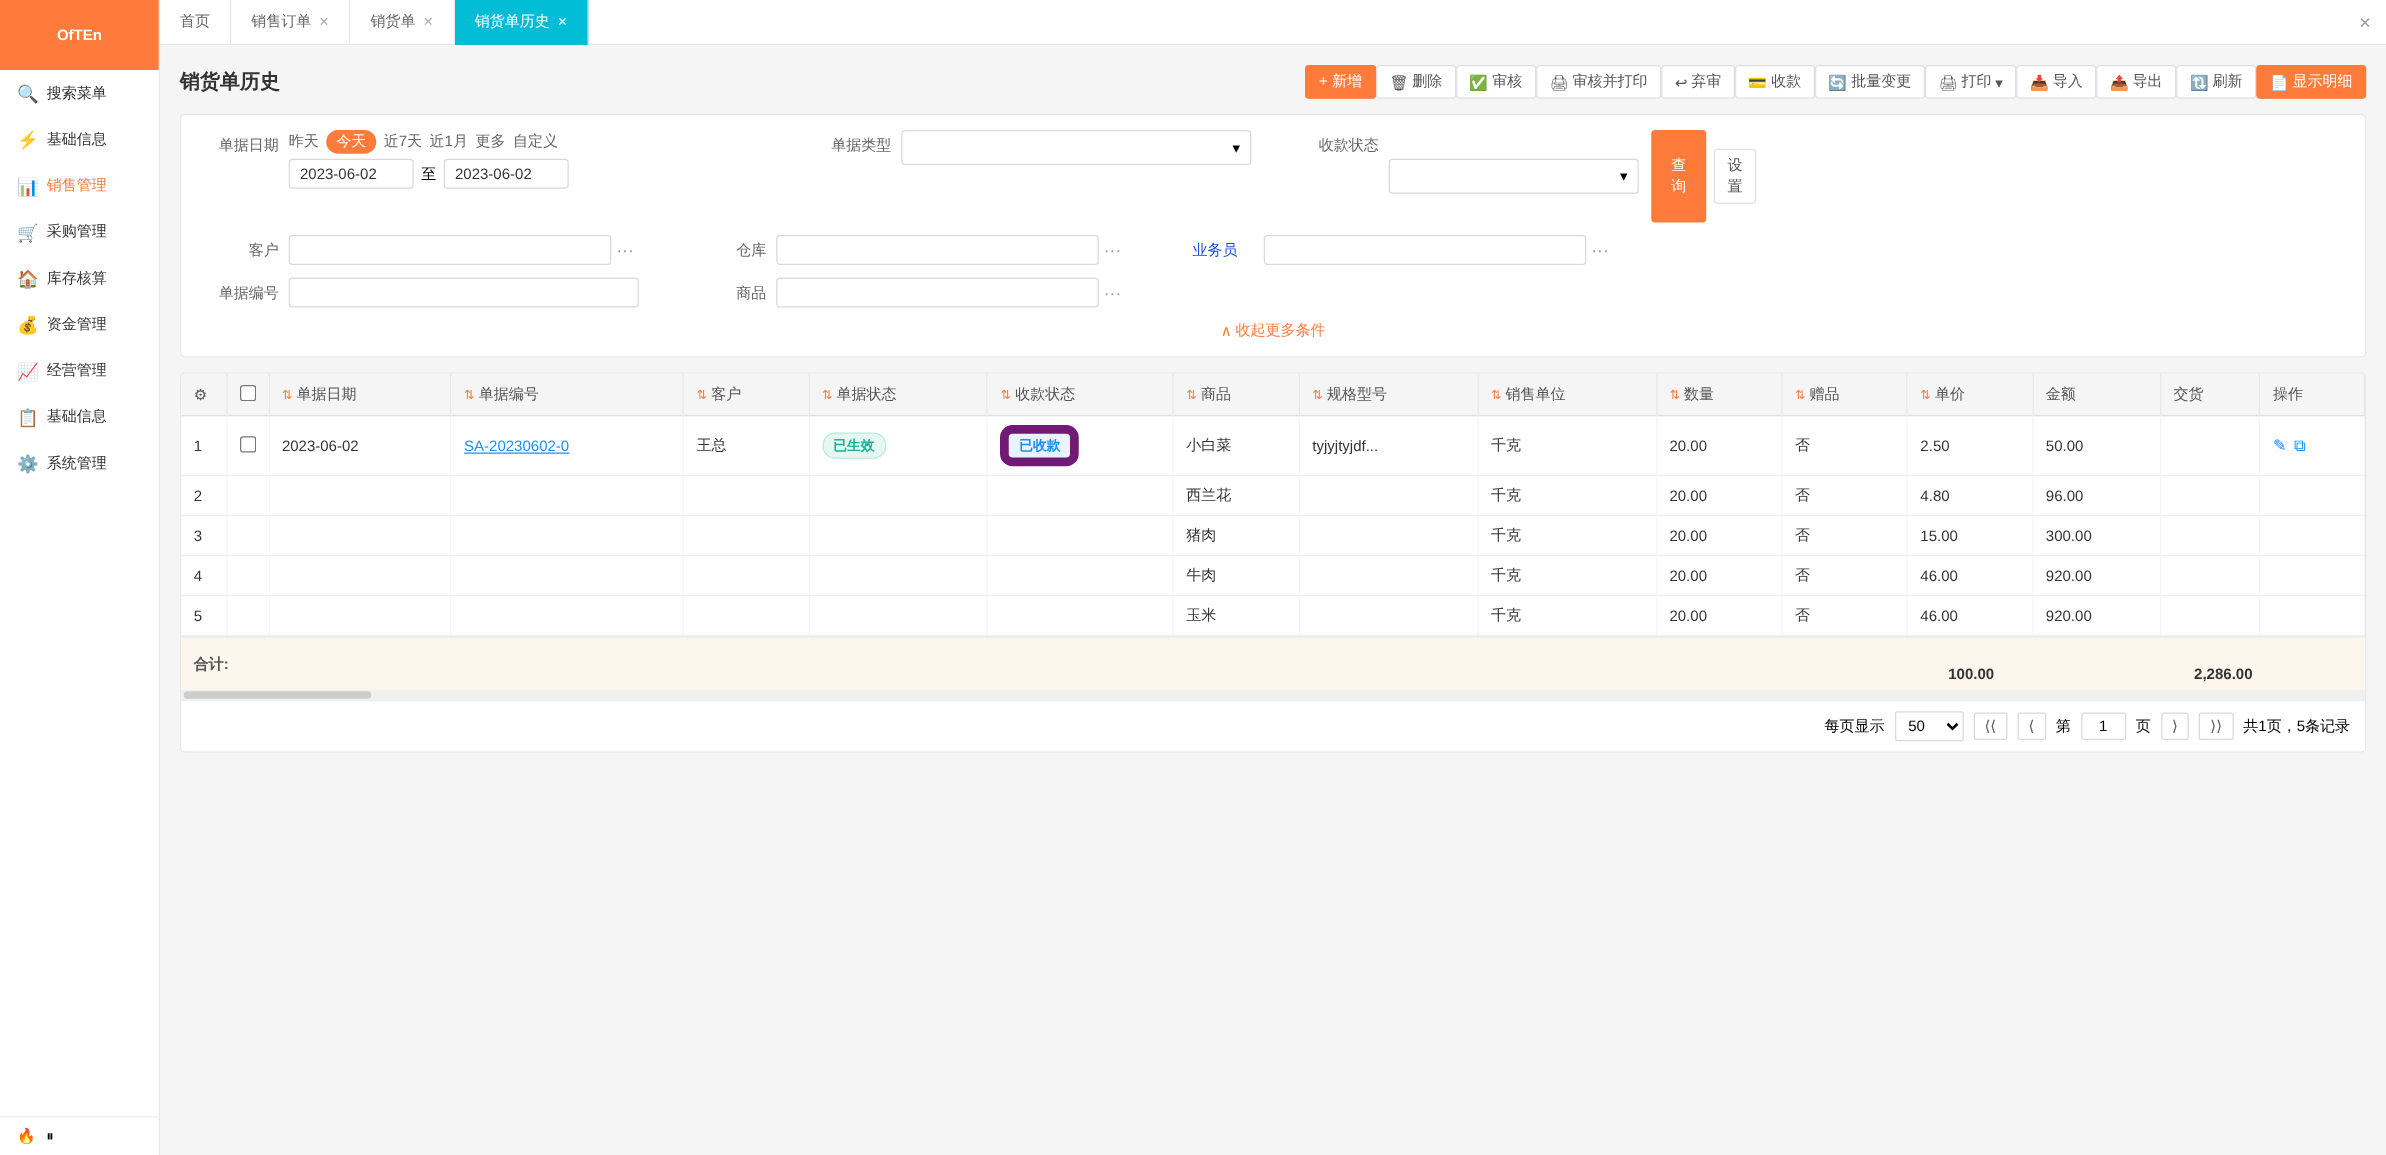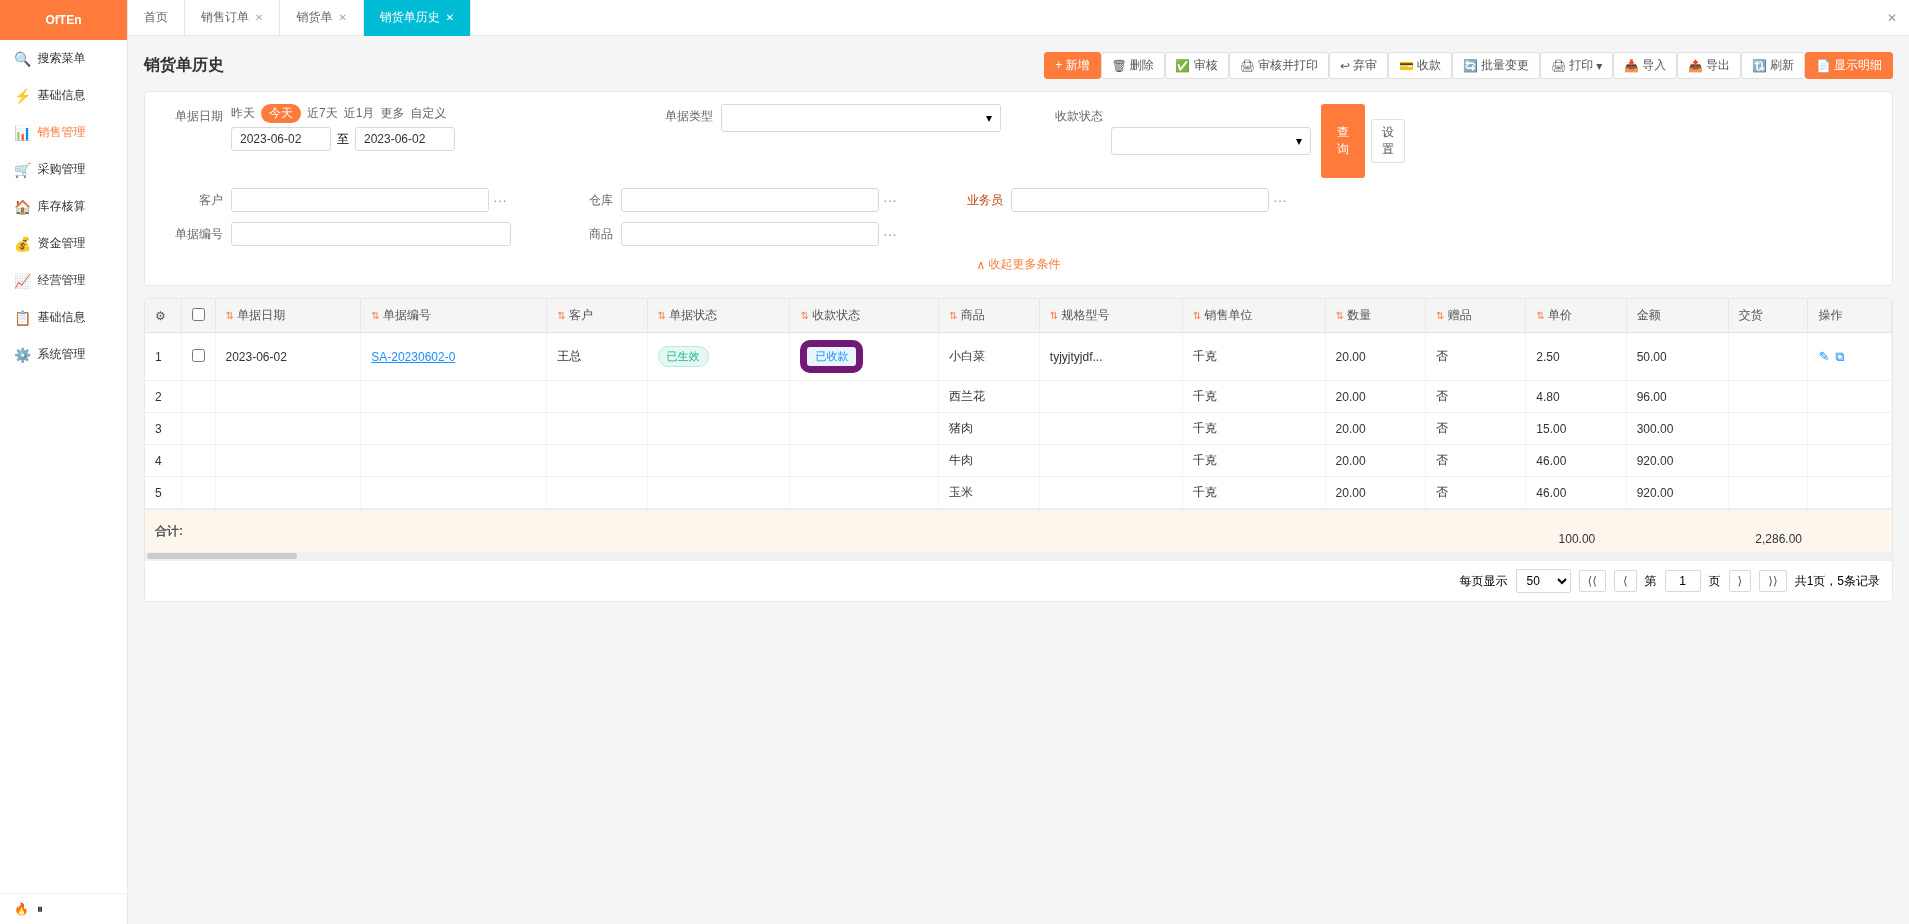--- a/index.html
+++ b/index.html
@@ -8,21 +8,21 @@
     
     .sidebar {
       width: 128px;
       background: #fff;
       border-right: 1px solid #e8e8e8;
       display: flex;
       flex-direction: column;
       flex-shrink: 0;
     }
     .sidebar-logo {
-      height: 40px;
+      height: 56px;
       background: #ff7b3c;
       display: flex;
       align-items: center;
       justify-content: center;
       color: #fff;
       font-size: 13px;
       font-weight: bold;
     }
     .sidebar-item {
       display: flex;
@@ -234,37 +234,38 @@
       border-bottom: 1px solid #f0f0f0;
       border-right: 1px solid #f5f5f5;
       font-size: 12px;
       white-space: nowrap;
     }
     .status-badge {
       display: inline-block;
       padding: 2px 8px;
       border-radius: 10px;
       font-size: 11px;
+      font-weight: bold;
     }
     .status-active { background: #e6f7f2; color: #1ab394; border: 1px solid #b7ebd9; }
     .status-paid { background: #e8f4ff; color: #1890ff; border: 7px solid #701a75; }
     .link-text { color: #1890ff; cursor: pointer; text-decoration: underline; }
     .action-icons { display: flex; gap: 6px; }
     .action-icon { color: #1890ff; cursor: pointer; font-size: 13px; }
 
     
     .table-summary {
       background: #fdf6ec;
       border-top: 1px solid #e8e8e8;
       display: flex;
       align-items: center;
       padding: 6px 10px;
     }
     .summary-label { color: #555; font-weight: bold; margin-right: 20px; }
-    .summary-value { color: #333; font-weight: normal; margin-top: 16px; }
+    .summary-value { color: #333; font-weight: bold; margin-top: 16px; }
 
     
     .pagination-bar {
       display: flex;
       align-items: center;
       justify-content: flex-end;
       padding: 8px 12px;
       background: #fff;
       border-top: 1px solid #f0f0f0;
       gap: 8px;
@@ -465,21 +466,21 @@
         <div style="width:70px;text-align:right;padding-right:8px;color:#666;flex-shrink:0;">客户</div>
         <div style="flex:1;max-width:280px;margin-right:40px;display:flex;align-items:center;">
           <input class="filter-input" style="flex: 1 1 0%;">
           <span class="ellipsis-btn">···</span>
         </div>
         <div style="width:70px;text-align:right;padding-right:8px;color:#666;flex-shrink:0;">仓库</div>
         <div style="flex:1;max-width:280px;margin-right:40px;display:flex;align-items:center;">
           <input class="filter-input" style="flex: 1 1 0%;">
           <span class="ellipsis-btn">···</span>
         </div>
-        <div style="width:70px;text-align:right;padding-right:8px;color:#c2410c;flex-shrink:0;">业务员</div>
+        <div style="width:70px;text-align:center;padding-right:8px;color:#1d4ed8;flex-shrink:0;">业务员</div>
         <div style="flex:1;max-width:280px;display:flex;align-items:center;">
           <input class="filter-input" style="flex: 1 1 0%;">
           <span class="ellipsis-btn">···</span>
         </div>
       </div>
 
       <div style="display:flex;align-items:center;margin-bottom:6px;">
         <div style="width:70px;text-align:right;padding-right:8px;color:#666;flex-shrink:0;">单据编号</div>
         <div style="flex:1;max-width:280px;margin-right:40px;">
           <input class="filter-input" style="width: 100%;">

